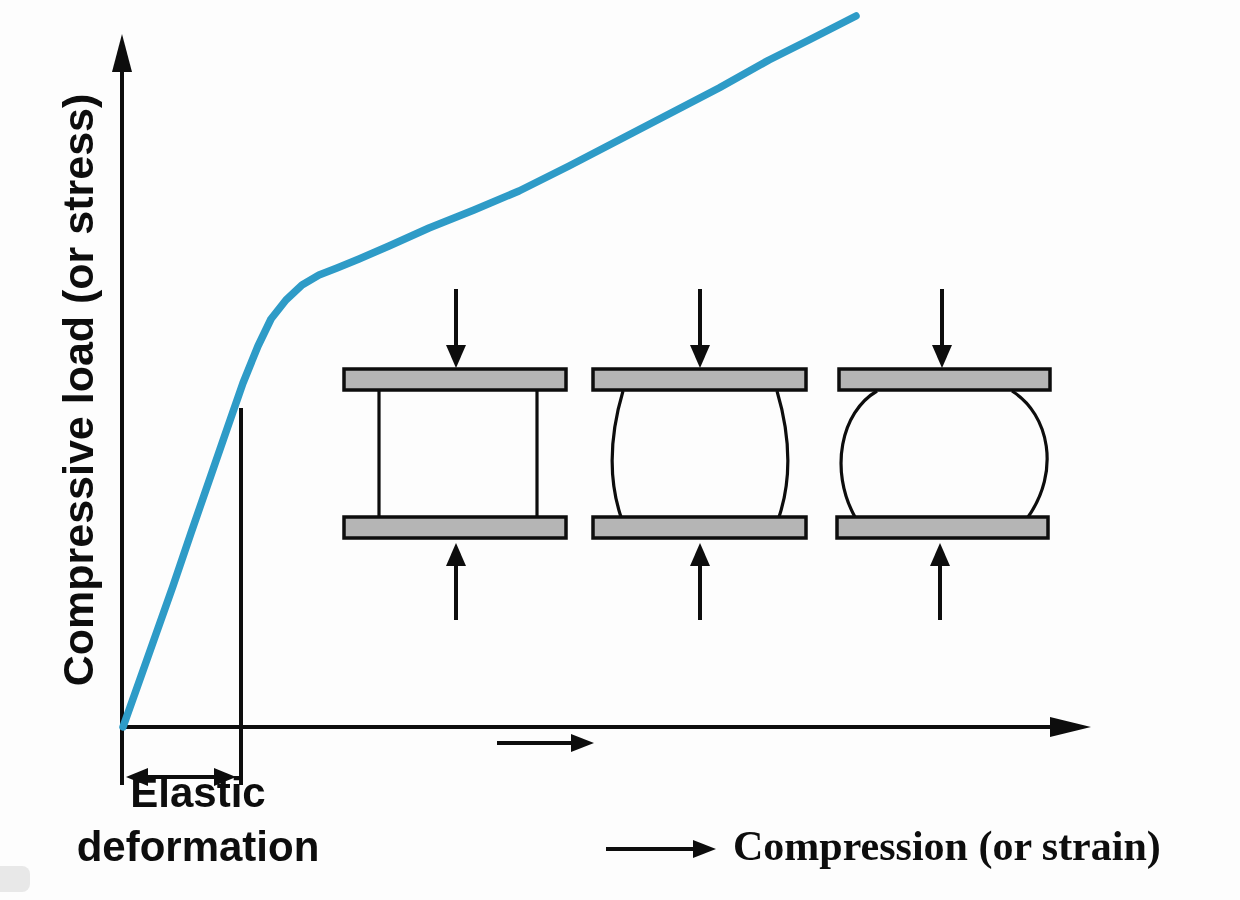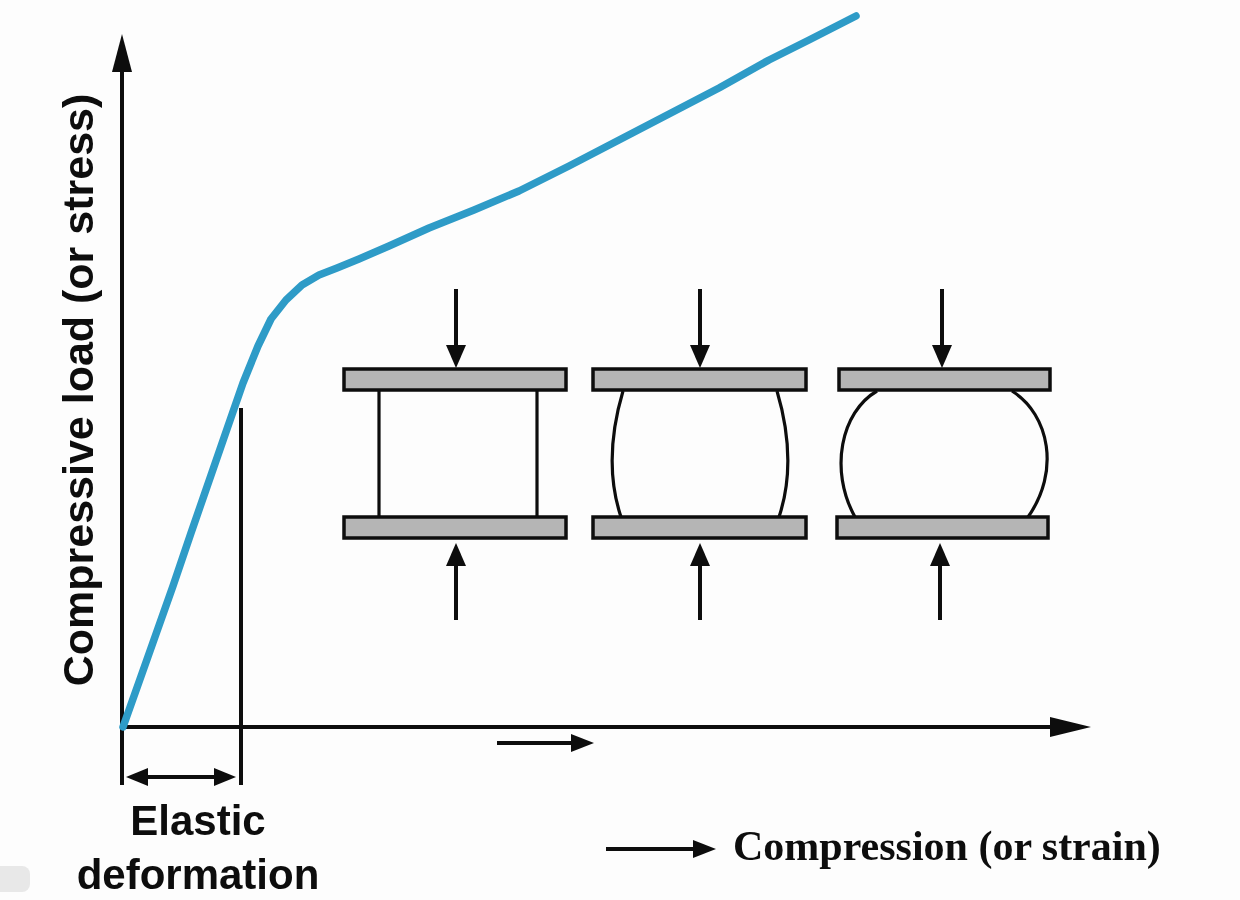--- a/index.html
+++ b/index.html
@@ -22,21 +22,21 @@
     color:#0d0d0d;
     letter-spacing:0px;
   }
   .ylabel{
     left:78px;top:390px;
     transform:translate(-50%,-50%) rotate(-90deg);
     white-space:nowrap;
     font-size:43px;
   }
   .elastic{
-    left:198px;top:794px;
+    left:198px;top:766px;
     transform:translateX(-50%);
     width:310px;
     text-align:center;
     font-size:42px;
     line-height:1.28;
   }
   .plastic{
     left:623px;top:753px;
     transform:translateX(-50%);
     white-space:nowrap;

